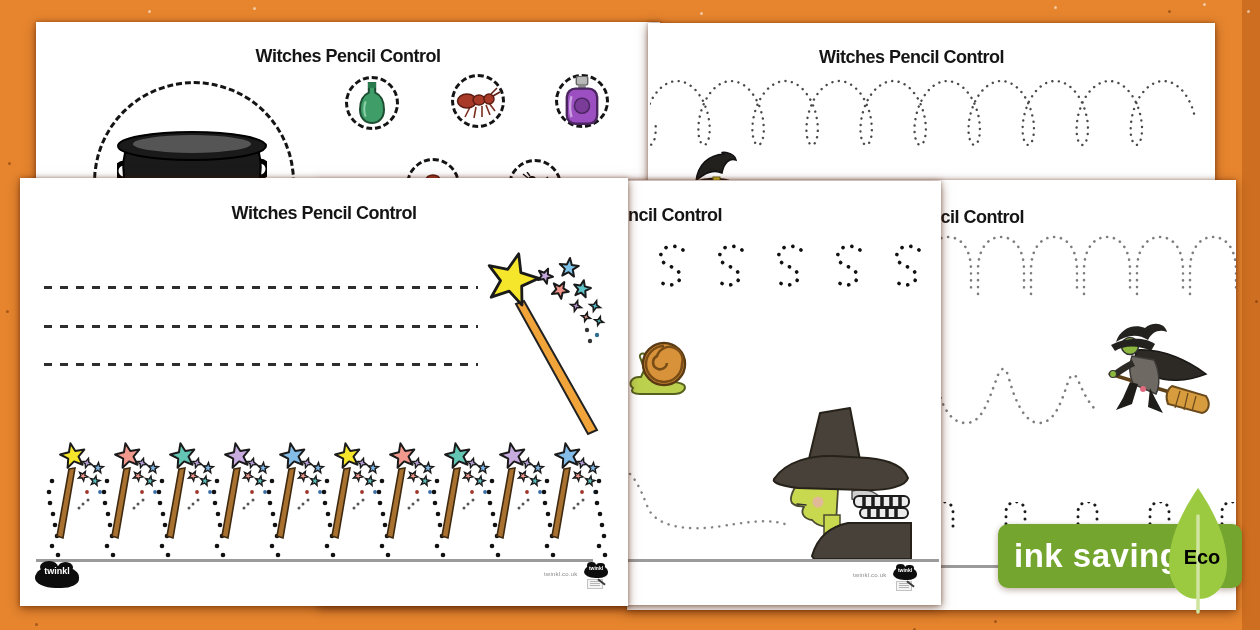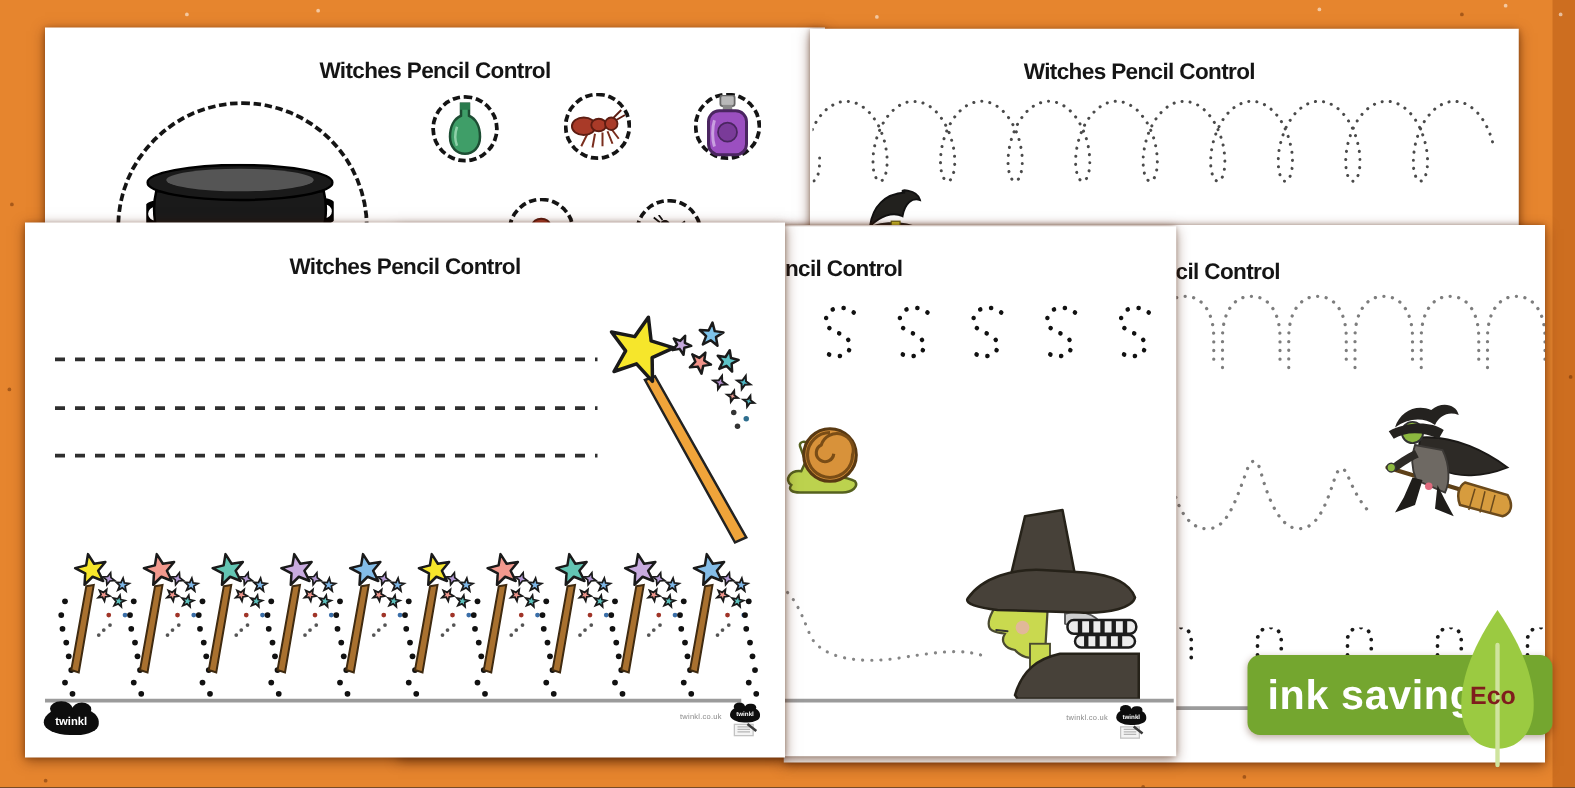--- a/index.html
+++ b/index.html
@@ -9,35 +9,35 @@
   .speck{position:absolute;border-radius:50%;}
   .page{position:absolute;background:#fff;overflow:hidden;
         box-shadow:0 3px 10px rgba(74,28,0,.55),0 0 4px rgba(74,28,0,.40);}
   .ws-title{position:absolute;left:0;width:100%;text-align:center;font-weight:700;
             font-size:18px;letter-spacing:-.5px;color:#151515;white-space:nowrap;}
   .trace-circle{position:absolute;border:3px dashed #141414;border-radius:50%;}
   .dash-line{position:absolute;height:3px;
              background:repeating-linear-gradient(90deg,#2e2e2e 0 8px,transparent 8px 16px);}
   .gray-rule{position:absolute;height:3px;background:#9b9b9b;}
   .cloud{position:absolute;background:#0d0d0d;border-radius:48% 52% 46% 54%/62% 58% 46% 52%;
-         display:flex;align-items:center;justify-content:center;}
+         display:flex;align-items:flex-start;justify-content:center;}
   .cloud:before,.cloud:after{content:"";position:absolute;background:#0d0d0d;border-radius:50%;}
   .cloud:before{width:40%;height:55%;top:-22%;left:12%;}
   .cloud:after{width:34%;height:48%;top:-16%;right:14%;}
   .cloud span{position:relative;color:#fff;font-weight:700;z-index:1;}
   .url-text{position:absolute;font-size:6px;color:#8a8a8a;letter-spacing:.2px;}
   .cert{position:absolute;width:16px;height:10px;background:#f4f4f4;border:1px solid #c3c3c3;}
   .cert i{display:block;height:1px;background:#b5b5b5;margin:1px 2px;}
   .cert b{position:absolute;right:-4px;top:1px;width:9px;height:2px;background:#3a3a3a;transform:rotate(38deg);}
   #eco-badge{position:absolute;left:998px;top:524px;width:244px;height:64px;border-radius:10px;
              display:flex;align-items:center;z-index:30;box-shadow:0 2px 6px rgba(74,28,0,.35);}
   #eco-badge .label{color:#fff;font-size:33px;font-weight:600;padding-left:16px;letter-spacing:.5px;}
   #eco-leaf{position:absolute;left:1163px;top:486px;width:70px;height:128px;z-index:31;}
-  .eco-label{position:absolute;left:1176px;top:546px;width:52px;text-align:left;z-index:32;
-             color:#7f1d1d;font-size:20px;font-weight:700;}
+  .eco-label{position:absolute;left:1176px;top:546px;width:52px;text-align:center;z-index:32;
+             color:#000000;font-size:20px;font-weight:700;}
   svg{display:block;}
   .abs{position:absolute;}
 </style>
 </head>
 <body>
 
 <div id="stage" style="background: rgb(230, 133, 46);">
   <div class="right-band"></div>
 
   <div class="page" id="pageA" style="left:36px;top:22px;width:624px;height:496px;z-index:1;">

